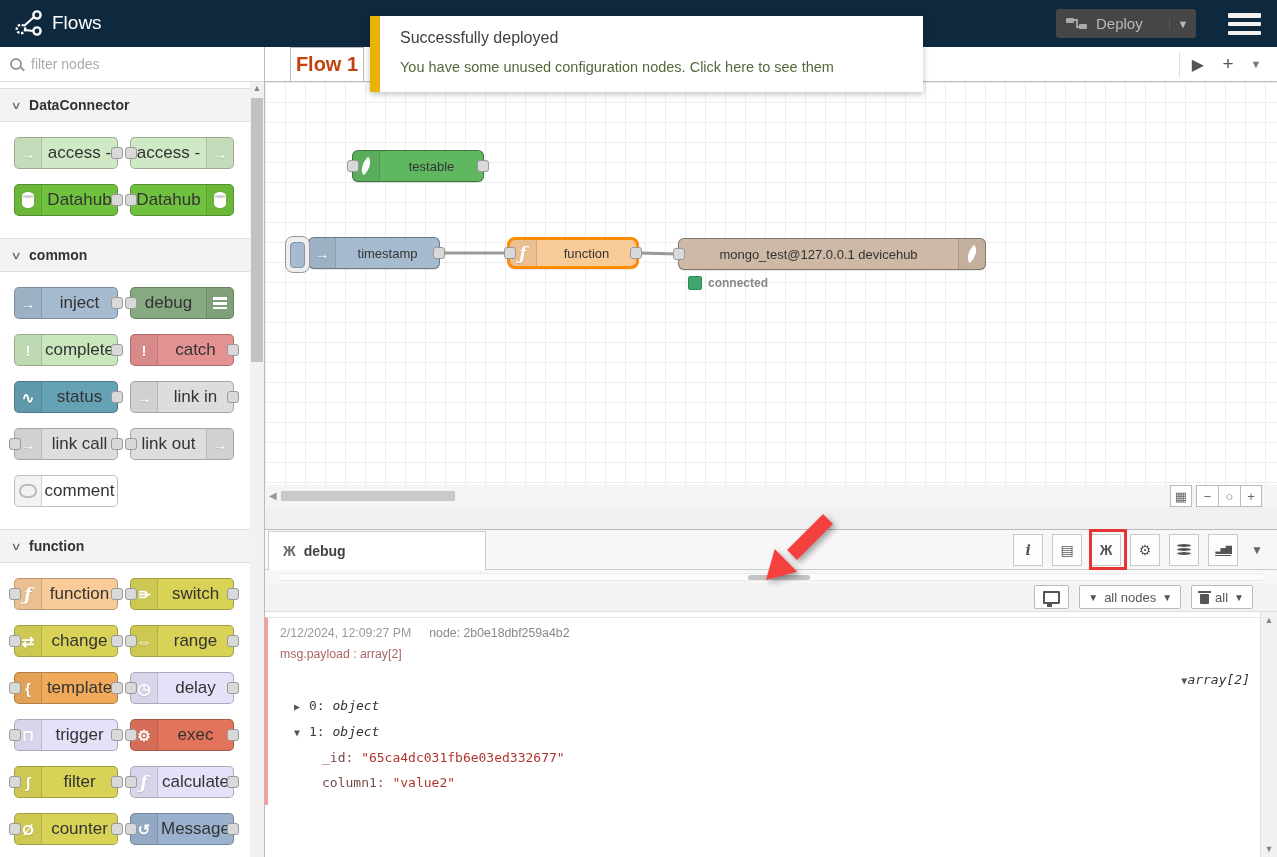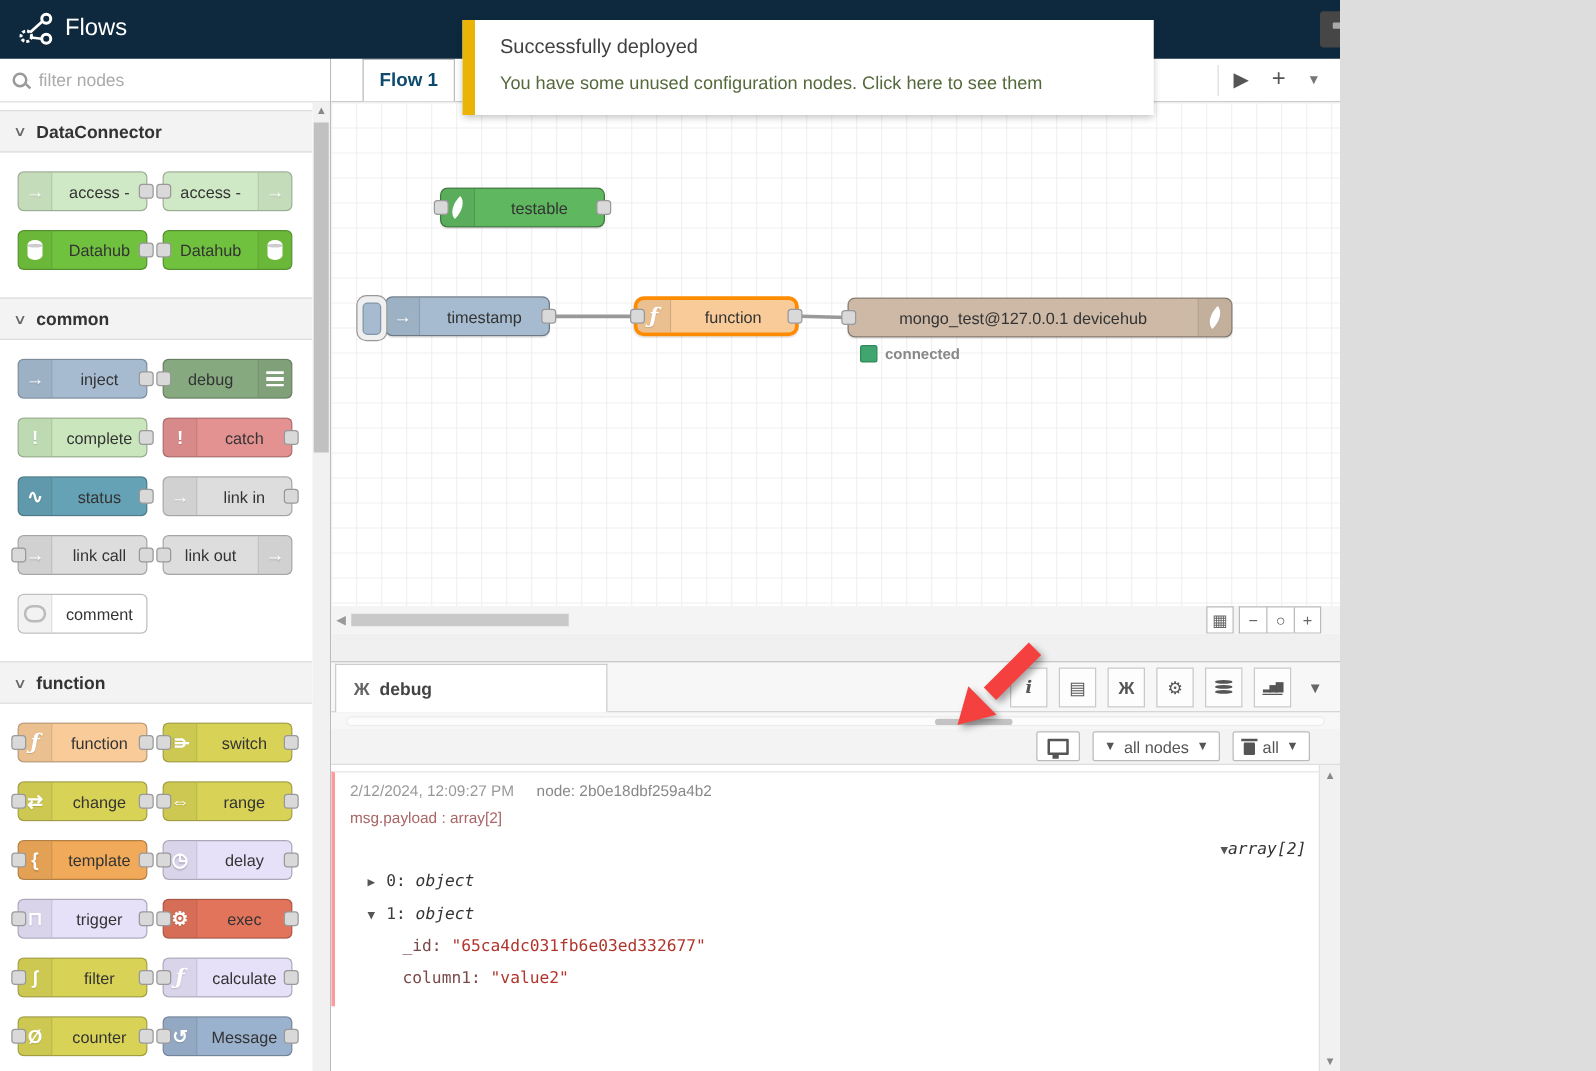--- a/index.html
+++ b/index.html
@@ -1,16 +1,16 @@
 <!DOCTYPE html>
 <html><head>
 <meta charset="utf-8">
 <style>
   html,body{margin:0;padding:0;background:#ddd;}
-  .app{position:relative;width:1072px;height:857px;background:#fff;overflow:hidden;
+  .app{position:relative;width:1277px;height:857px;background:#fff;overflow:hidden;
        font-family:"Liberation Sans",sans-serif;-webkit-font-smoothing:antialiased;}
   
   .header{position:absolute;left:0;top:0;width:1277px;height:47px;background:#0e293e;z-index:10;}
   .brand{position:absolute;left:14px;top:8px;display:flex;align-items:center;gap:8px;color:#fff;}
   .brand-title{font-size:19px;color:#fff;}
   .deploy-btn{position:absolute;left:1056px;top:9px;width:140px;height:29px;background:#464646;
        border-radius:3px;display:flex;align-items:center;color:#b9b9b9;font-size:15px;cursor:pointer;}
   .deploy-icon{margin:0 8px 0 10px;}
   .deploy-caret{width:26px;text-align:center;border-left:1px solid #5a5a5a;margin-left:auto;color:#b9b9b9;font-size:11px;}
   .hamburger{position:absolute;right:16px;top:13px;width:33px;height:22px;display:flex;flex-direction:column;justify-content:space-between;cursor:pointer;}
@@ -35,36 +35,36 @@
        display:flex;align-items:center;gap:9px;padding-left:12px;cursor:pointer;}
   .cat-chevron{color:#666;font-size:11px;transform:scaleX(1.4);}
   .cat-label{font-size:14px;font-weight:bold;color:#333;}
   .cat-grid{display:grid;grid-template-columns:116px 116px;row-gap:15px;padding:15px 0 16px 14px;}
   .pal-node{position:relative;width:104px;height:32px;border:1px solid rgba(0,0,0,.25);border-radius:5px;
        display:flex;cursor:grab;box-sizing:border-box;}
   .node-icon-box{width:26px;display:flex;align-items:center;justify-content:center;background:rgba(0,0,0,.05);}
   .side-left .node-icon-box{border-right:1px solid rgba(0,0,0,.12);border-radius:4px 0 0 4px;}
   .side-right{flex-direction:row-reverse;}
   .side-right .node-icon-box{border-left:1px solid rgba(0,0,0,.12);border-radius:0 4px 4px 0;}
-  .node-label{flex:1;display:flex;align-items:center;justify-content:center;font-size:13px;color:#333;white-space:nowrap;overflow:hidden;}
+  .node-label{flex:1;display:flex;align-items:center;justify-content:center;font-size:17px;color:#333;white-space:nowrap;overflow:hidden;}
   .port{position:absolute;width:10px;height:10px;background:#d9d9d9;border:1px solid #999;border-radius:3px;top:50%;transform:translateY(-50%);}
   .port-in{left:-6px;} .port-out{right:-6px;}
   .glyph{color:#fff;font-size:15px;font-weight:bold;text-shadow:0 1px 1px rgba(0,0,0,.15);line-height:1;}
   .serif-it{font-family:"DejaVu Serif",serif;font-style:italic;font-size:17px;}
   .rot90{display:inline-block;transform:rotate(90deg);}
   .icon-list{width:14px;height:12px;background:repeating-linear-gradient(to bottom,#fff 0 2.5px,transparent 2.5px 5px);}
   .icon-db{position:relative;width:12px;height:16px;background:#fff;border-radius:6px/4px;}
   .icon-db::after{content:"";position:absolute;left:0;right:0;top:3px;height:3px;background:rgba(0,0,0,.2);border-radius:50%;}
   .icon-leaf{width:10px;height:16px;background:#fff;border-radius:0 100% 0 100%;transform:rotate(45deg);}
   .icon-bubble{width:14px;height:10px;border:2px solid #bbb;border-radius:7px;}
   
   .flowarea{position:absolute;left:265px;top:47px;right:0;bottom:0;}
   .tabbar{position:absolute;left:0;top:0;right:0;height:35px;background:#fff;border-bottom:1px solid #bbb;box-sizing:border-box;}
   .flow-tab{position:absolute;left:25px;top:0;width:74px;height:34px;background:#fff;border:1px solid #bbb;border-bottom:none;
-       display:flex;align-items:center;justify-content:center;font-size:15px;color:#0c4a6e;font-weight:bold;box-sizing:border-box;}
+       display:flex;align-items:center;justify-content:center;font-size:20px;color:#c2410c;font-weight:bold;box-sizing:border-box;}
   .tabbar-sep{position:absolute;right:97px;top:5px;height:25px;width:1px;background:#ddd;}
   .tabbar-ico{position:absolute;top:0;height:34px;display:flex;align-items:center;justify-content:center;width:30px;color:#555;cursor:pointer;}
   
   .canvas{position:absolute;left:0;top:35px;right:0;height:403px;background:#fff;overflow:hidden;
       background-image:linear-gradient(#eee 1px,transparent 1px),linear-gradient(90deg,#eee 1px,transparent 1px);
       background-size:20px 20px;}
   .cnode{position:absolute;height:32px;border:1px solid rgba(0,0,0,.35);border-radius:6px;display:flex;
       box-sizing:border-box;box-shadow:0 1px 1px rgba(0,0,0,.1);cursor:pointer;background-clip:padding-box;}
   .cnode.selected{border:3px solid #ff8c00;border-radius:8px;}
   .cnode .node-label{font-size:13px;color:#333;}

